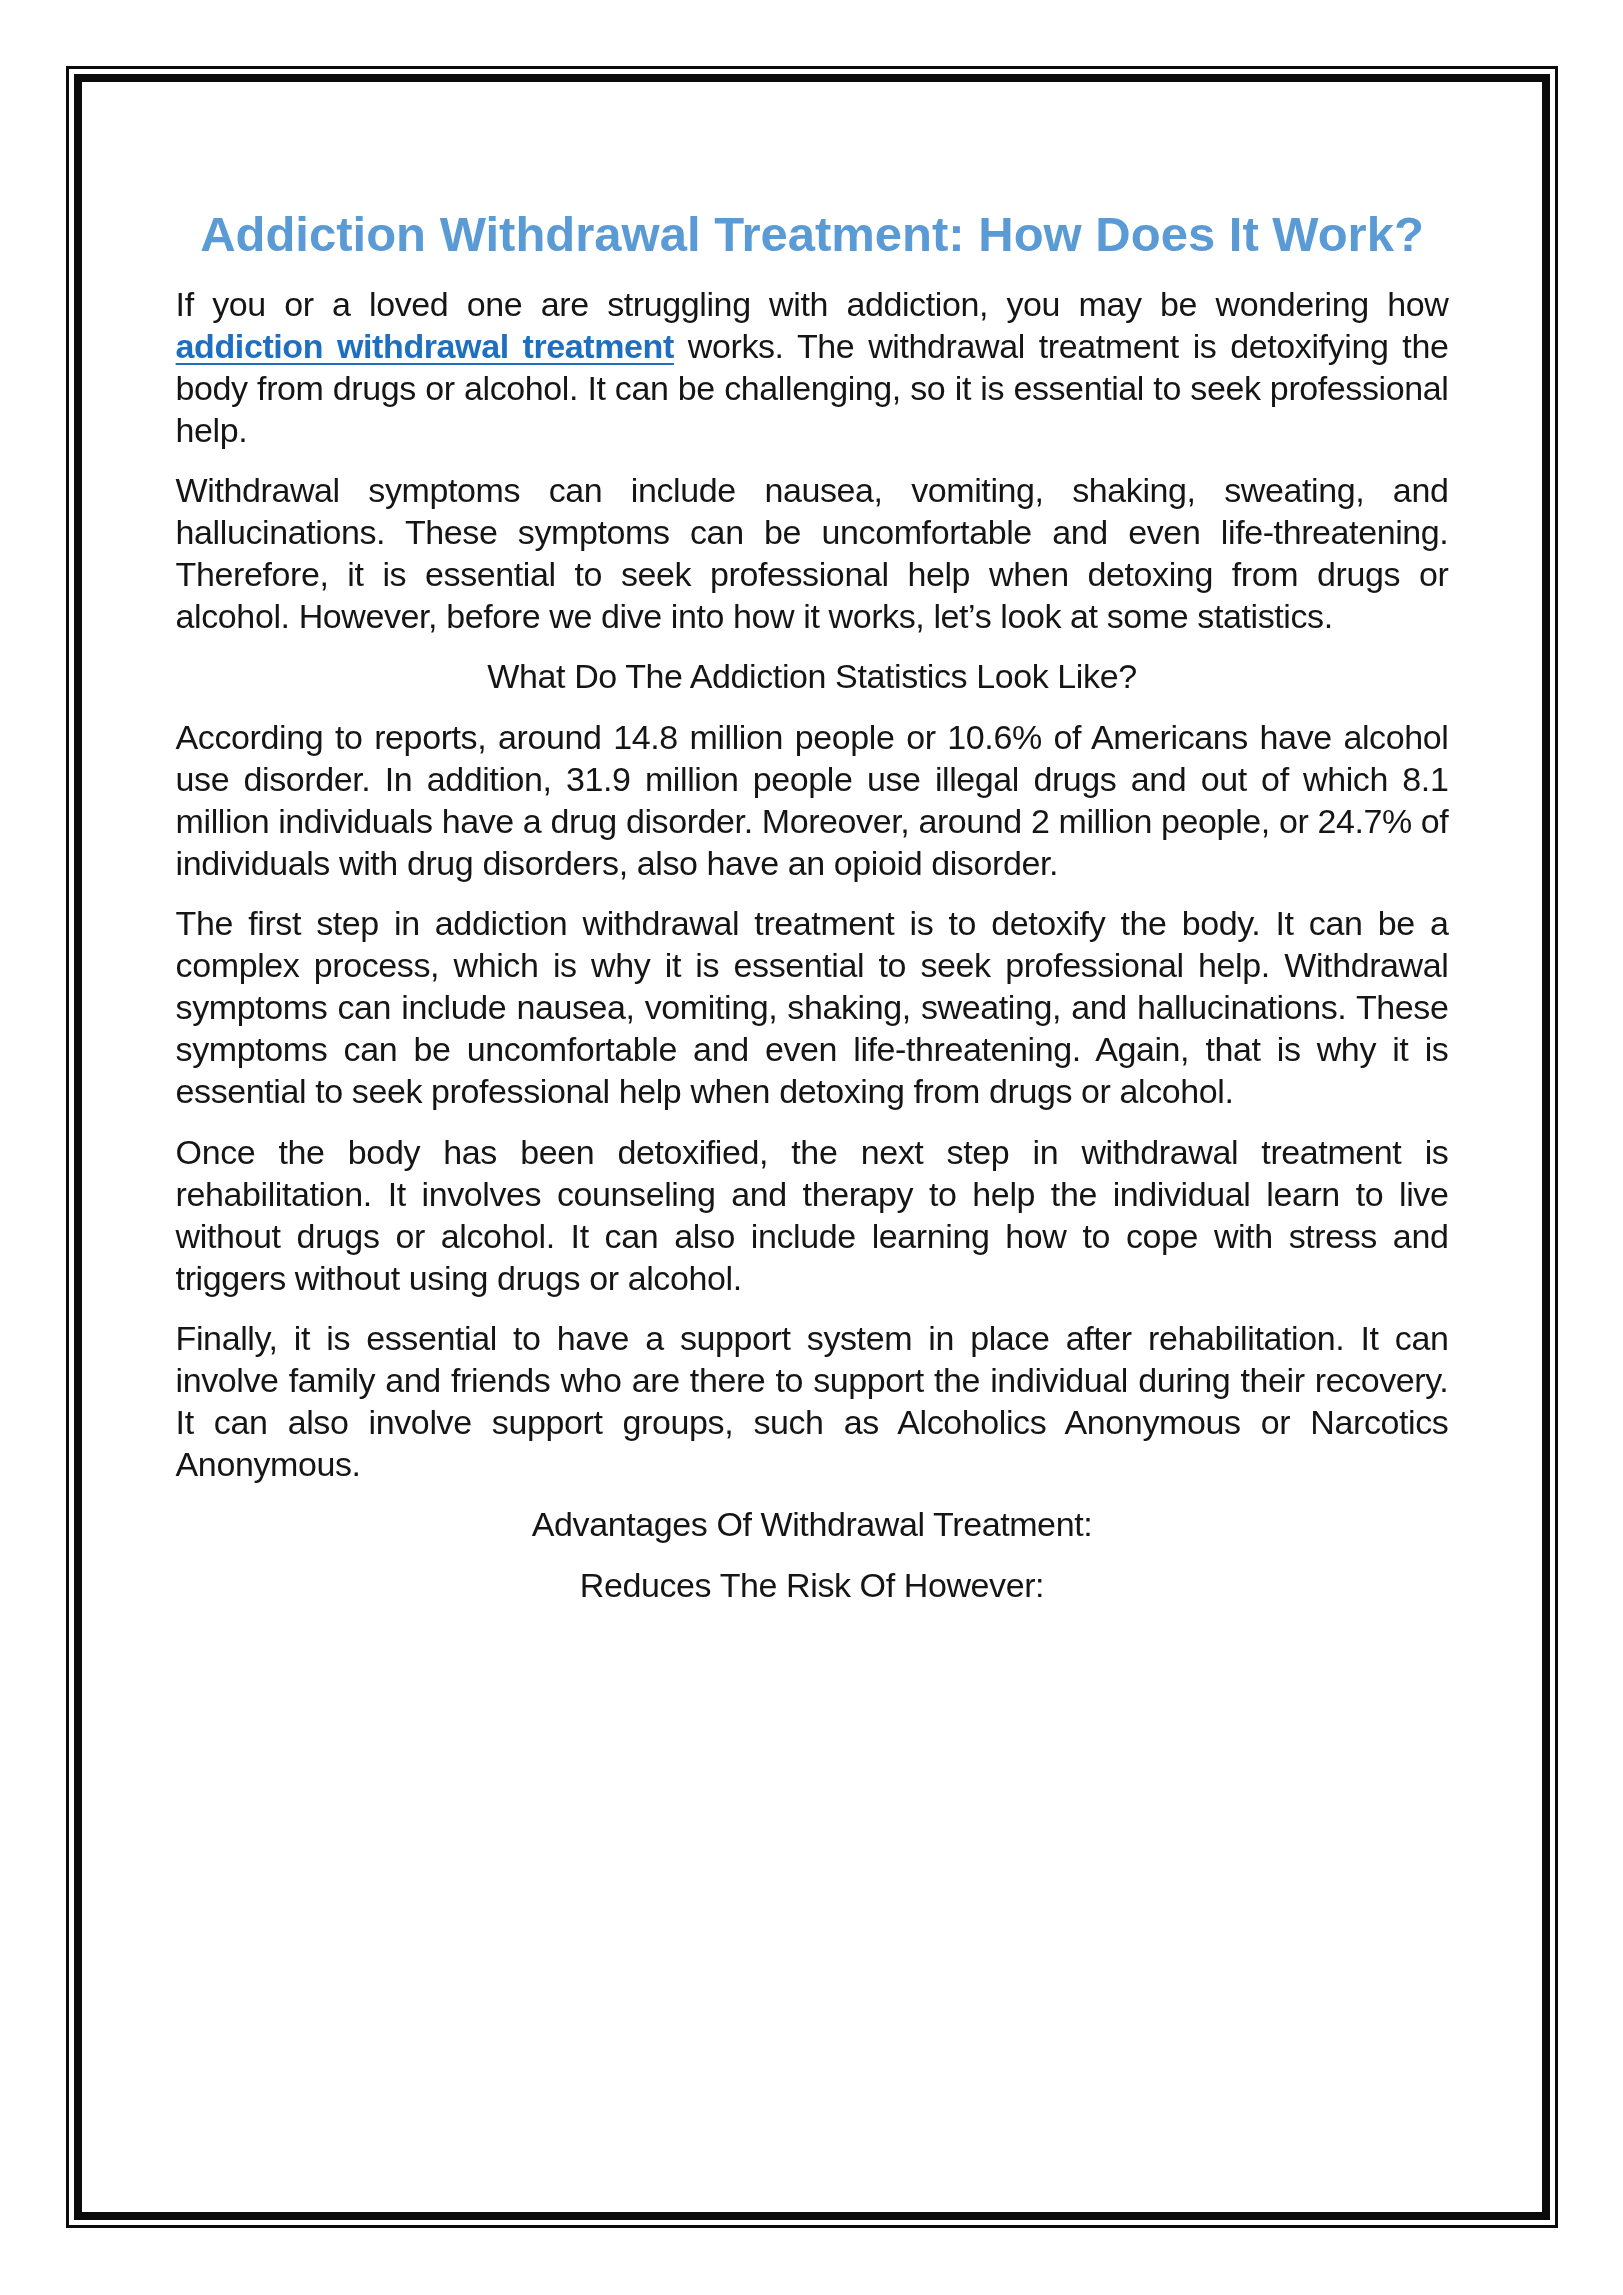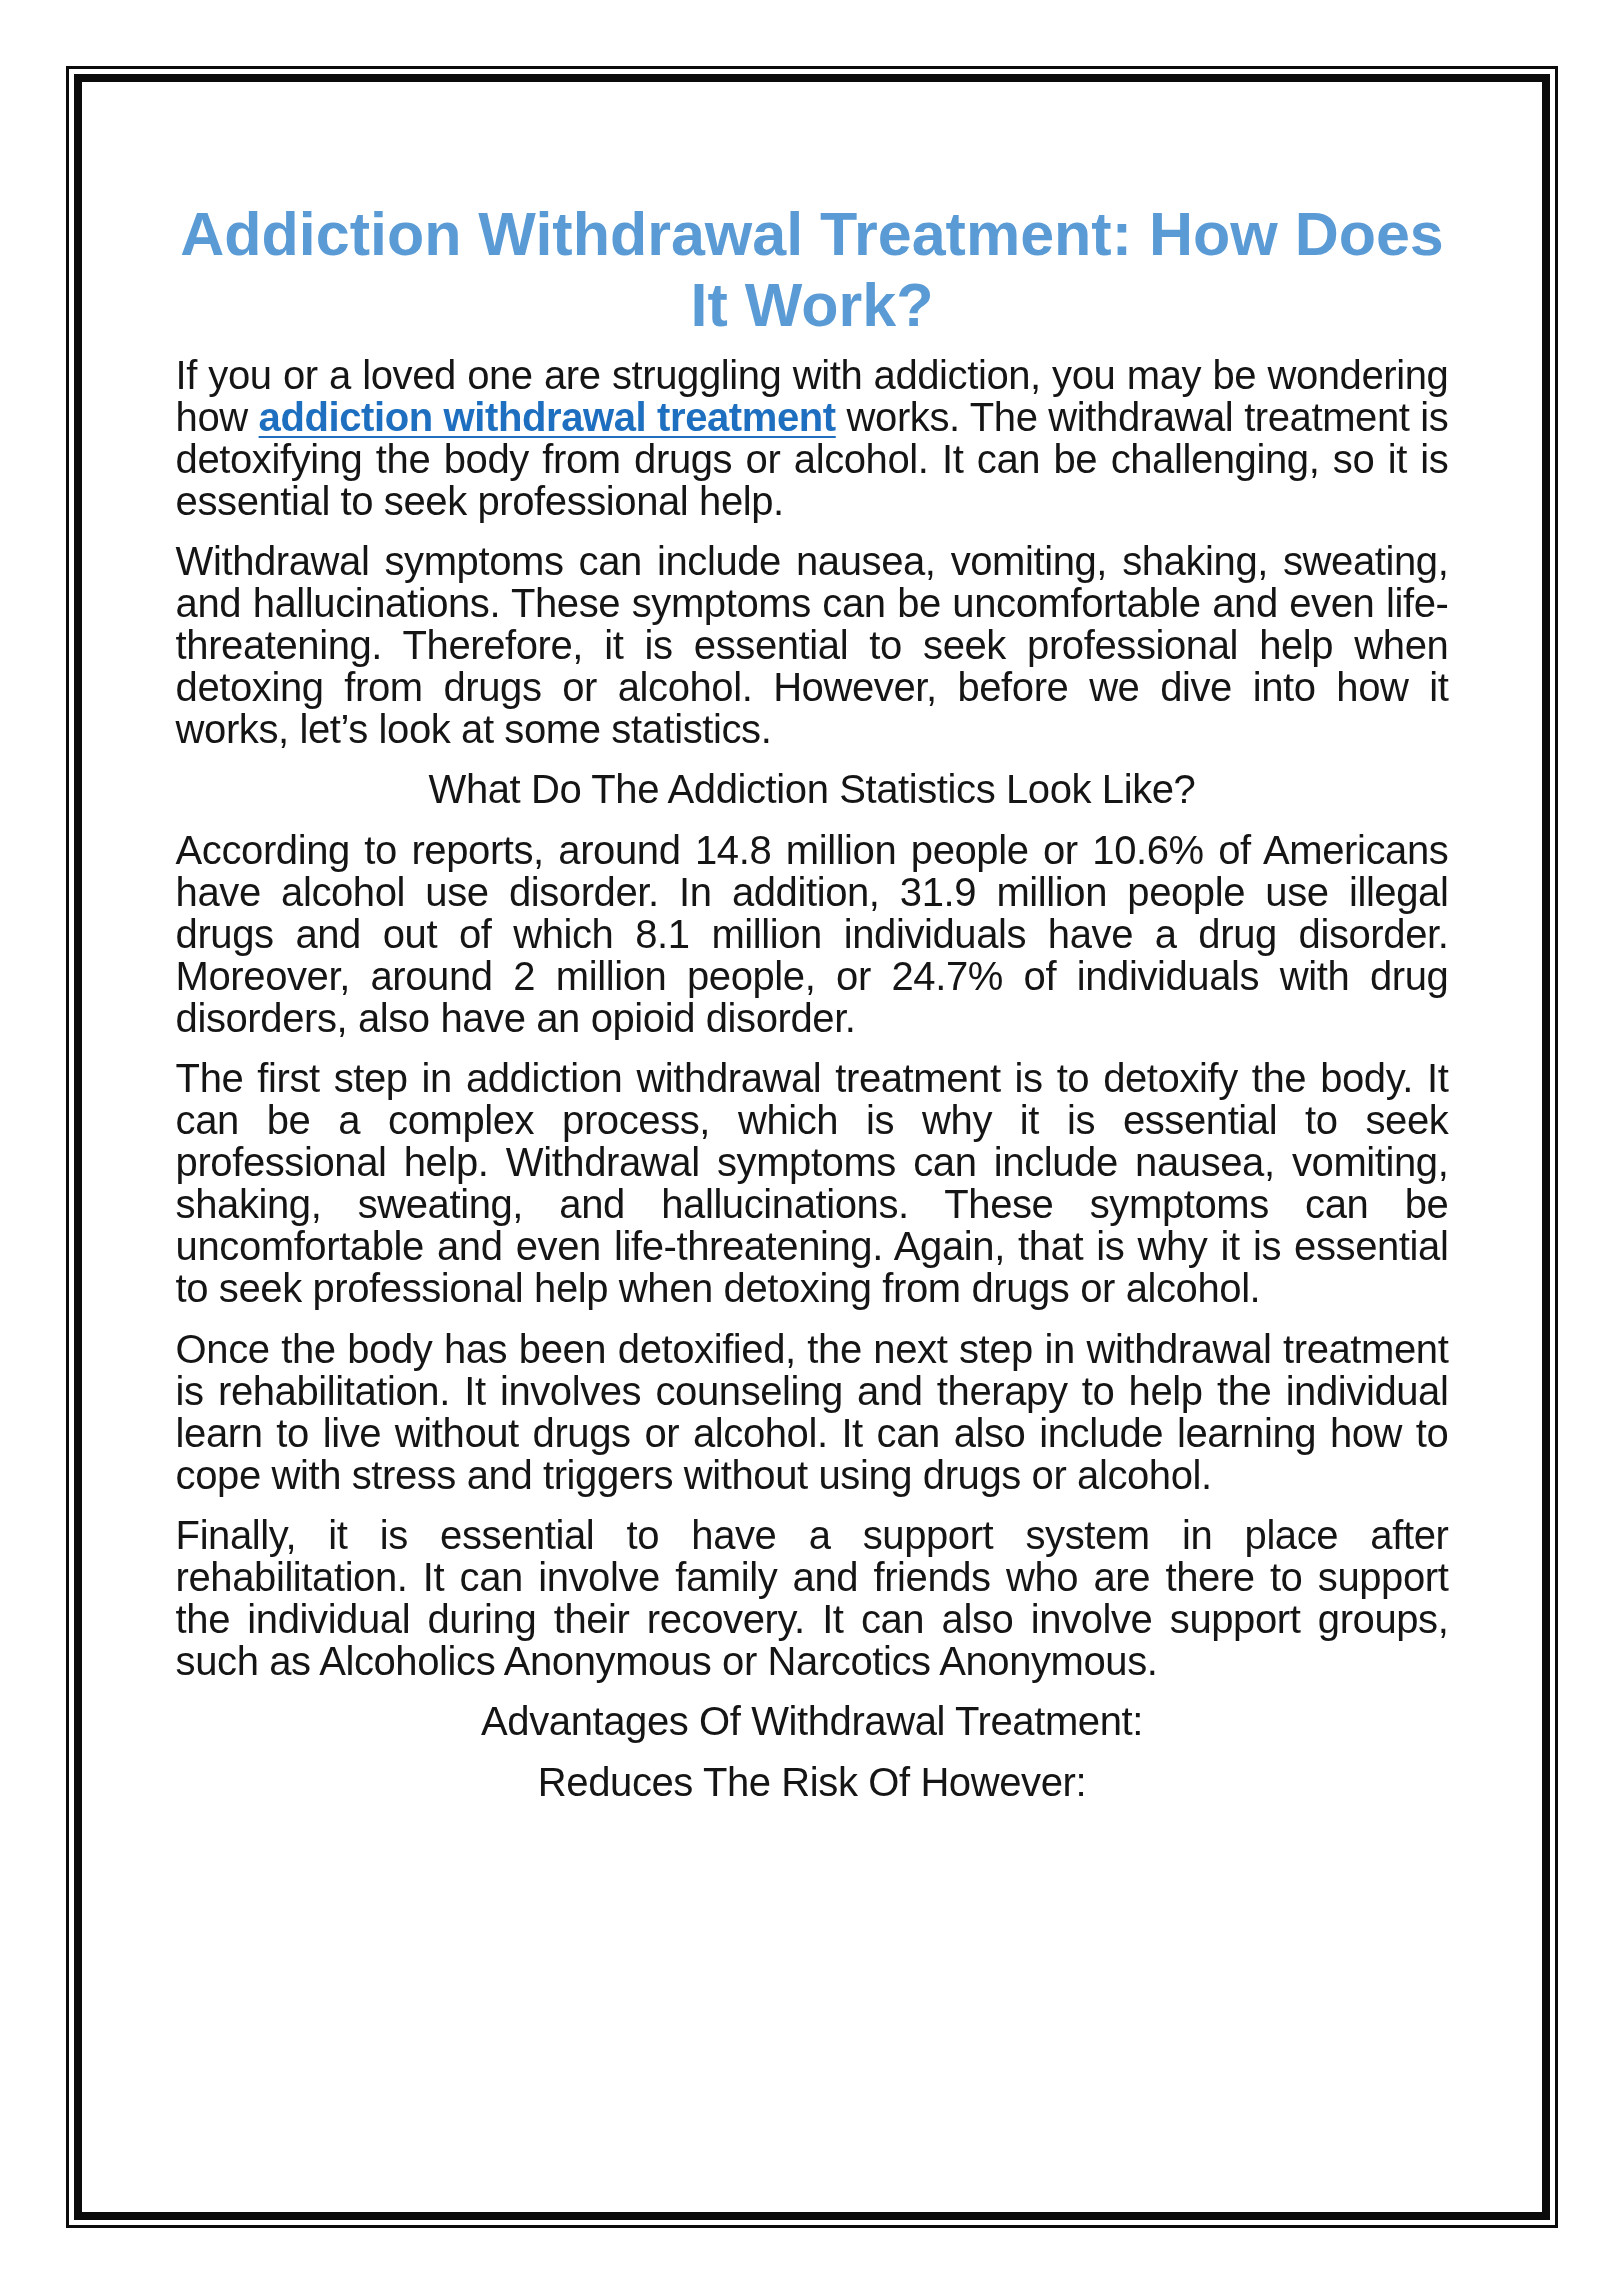--- a/index.html
+++ b/index.html
@@ -23,27 +23,27 @@
     border:8.4px solid var(--border);
     background:#ffffff;
   }
   .content{
     position:absolute;left:0;top:0;right:0;bottom:0;
     padding:117px 94px 0 94px;
     overflow:hidden;
   }
   h1.doc-title{
     margin:0 0 13px 0;
-    font-size:61px;line-height:71px;font-weight:bold;
+    font-size:49px;line-height:71px;font-weight:bold;
     color:var(--title);
     text-align:center;
     letter-spacing:0px;
   }
   p.body, h2.subhead{
-    font-size:40px;line-height:42px;
+    font-size:34px;line-height:42px;
     letter-spacing:-0.4px;
     margin:0 0 18.4px 0;
     font-weight:400;
     color:var(--text);
   }
   p.body{
     text-align:justify;
     text-justify:inter-word;
   }
   h2.subhead{

